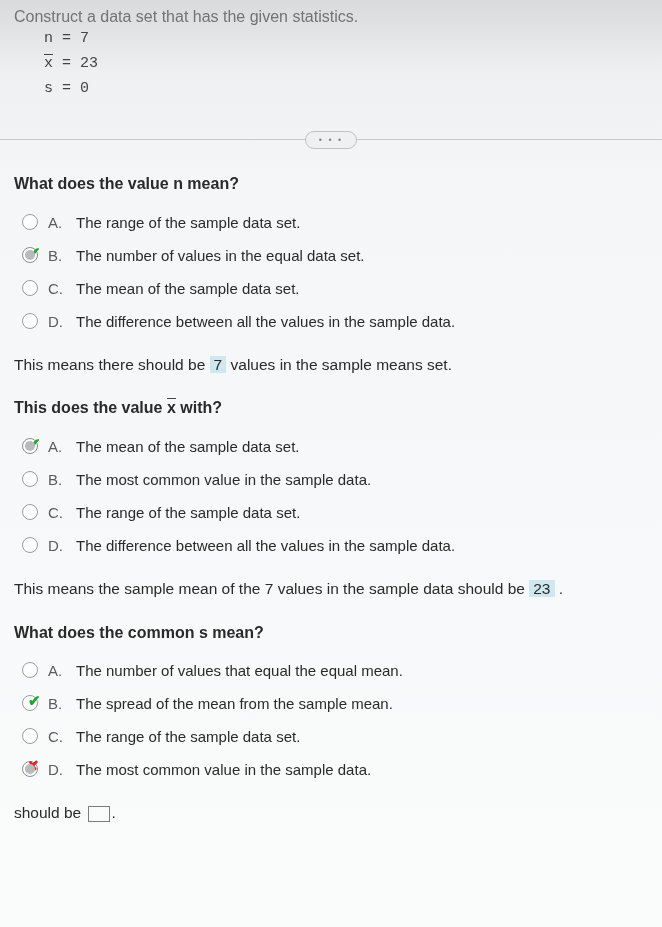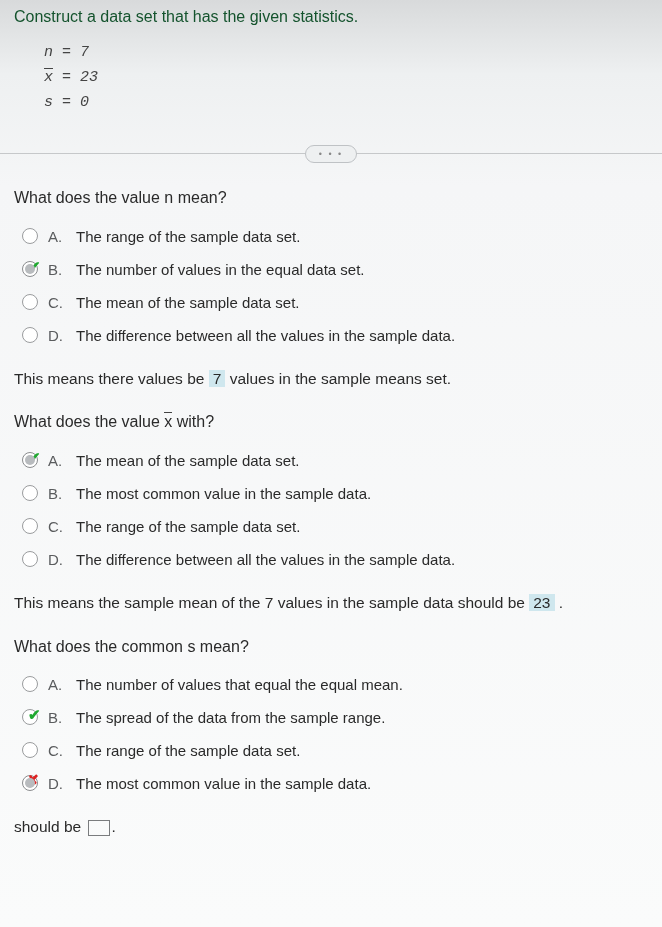--- a/index.html
+++ b/index.html
@@ -8,31 +8,30 @@
     background: linear-gradient(to bottom, #d8dadb 0%, #eef0f1 8%, #f5f6f7 20%, #fafbfb 100%);
     width: 662px;
     min-height: 927px;
     color: #2a2a2a;
     padding: 6px 14px 20px 14px;
     font-size: 15px;
     line-height: 1.4;
   }
   .title {
     font-size: 16px;
-    color: #14532d;
-    margin-bottom: 14px;
+    color: #737373;
   }
   .stats {
     margin-left: 30px;
     font-family: 'Courier New', monospace;
     font-size: 15px;
     color: #444;
     margin-bottom: 30px;
   }
-  .stats .row { margin-bottom: 4px; font-style: italic; }
+  .stats .row { margin-bottom: 4px; }
   .xbar { position: relative; display: inline-block; }
   .xbar::before {
     content: "";
     position: absolute;
     top: 1px; left: 0; right: 0;
     height: 1px;
     background: #444;
   }
   .divider-wrap {
     position: relative;
@@ -57,20 +56,21 @@
     align-items: center;
     justify-content: center;
     color: #888;
     font-size: 9px;
     letter-spacing: 2px;
     cursor: pointer;
   }
   .question {
     font-size: 16px;
     margin: 18px 0 16px 0;
+    font-weight: bold;
   }
   .options {
     margin: 0 0 22px 8px;
   }
   .opt {
     display: flex;
     align-items: center;
     gap: 10px;
     margin: 12px 0;
   }
@@ -175,25 +175,25 @@
     <span>The mean of the sample data set.</span>
   </div>
   <div class="opt">
     <span class="radio"></span>
     <span class="letter">D.</span>
     <span>The difference between all the values in the sample data.</span>
   </div>
 </div>
 
 <div class="statement">
-  <span>This means there values be </span><span class="hl">7</span><span> values in the sample means set.</span>
+  <span>This means there should be </span><span class="hl">7</span><span> values in the sample means set.</span>
 </div>
 
 <div class="question">
-  <span>What does the value </span><span class="xbar">x</span><span> with?</span>
+  <span>This does the value </span><span class="xbar">x</span><span> with?</span>
 </div>
 <div class="options">
   <div class="opt">
     <span class="radio selected">
         <span class="check">✔</span>
       </span>
     <span class="letter">A.</span>
     <span>The mean of the sample data set.</span>
   </div>
   <div class="opt">
@@ -222,21 +222,21 @@
   <div class="opt">
     <span class="radio"></span>
     <span class="letter">A.</span>
     <span>The number of values that equal the equal mean.</span>
   </div>
   <div class="opt">
     <span class="radio">
         <span class="check" style="color:#1fa82f">✔</span>
       </span>
     <span class="letter">B.</span>
-    <span>The spread of the data from the sample range.</span>
+    <span>The spread of the mean from the sample mean.</span>
   </div>
   <div class="opt">
     <span class="radio"></span>
     <span class="letter">C.</span>
     <span>The range of the sample data set.</span>
   </div>
   <div class="opt">
     <span class="radio selected">
         <span class="cross">✘</span>
       </span>

